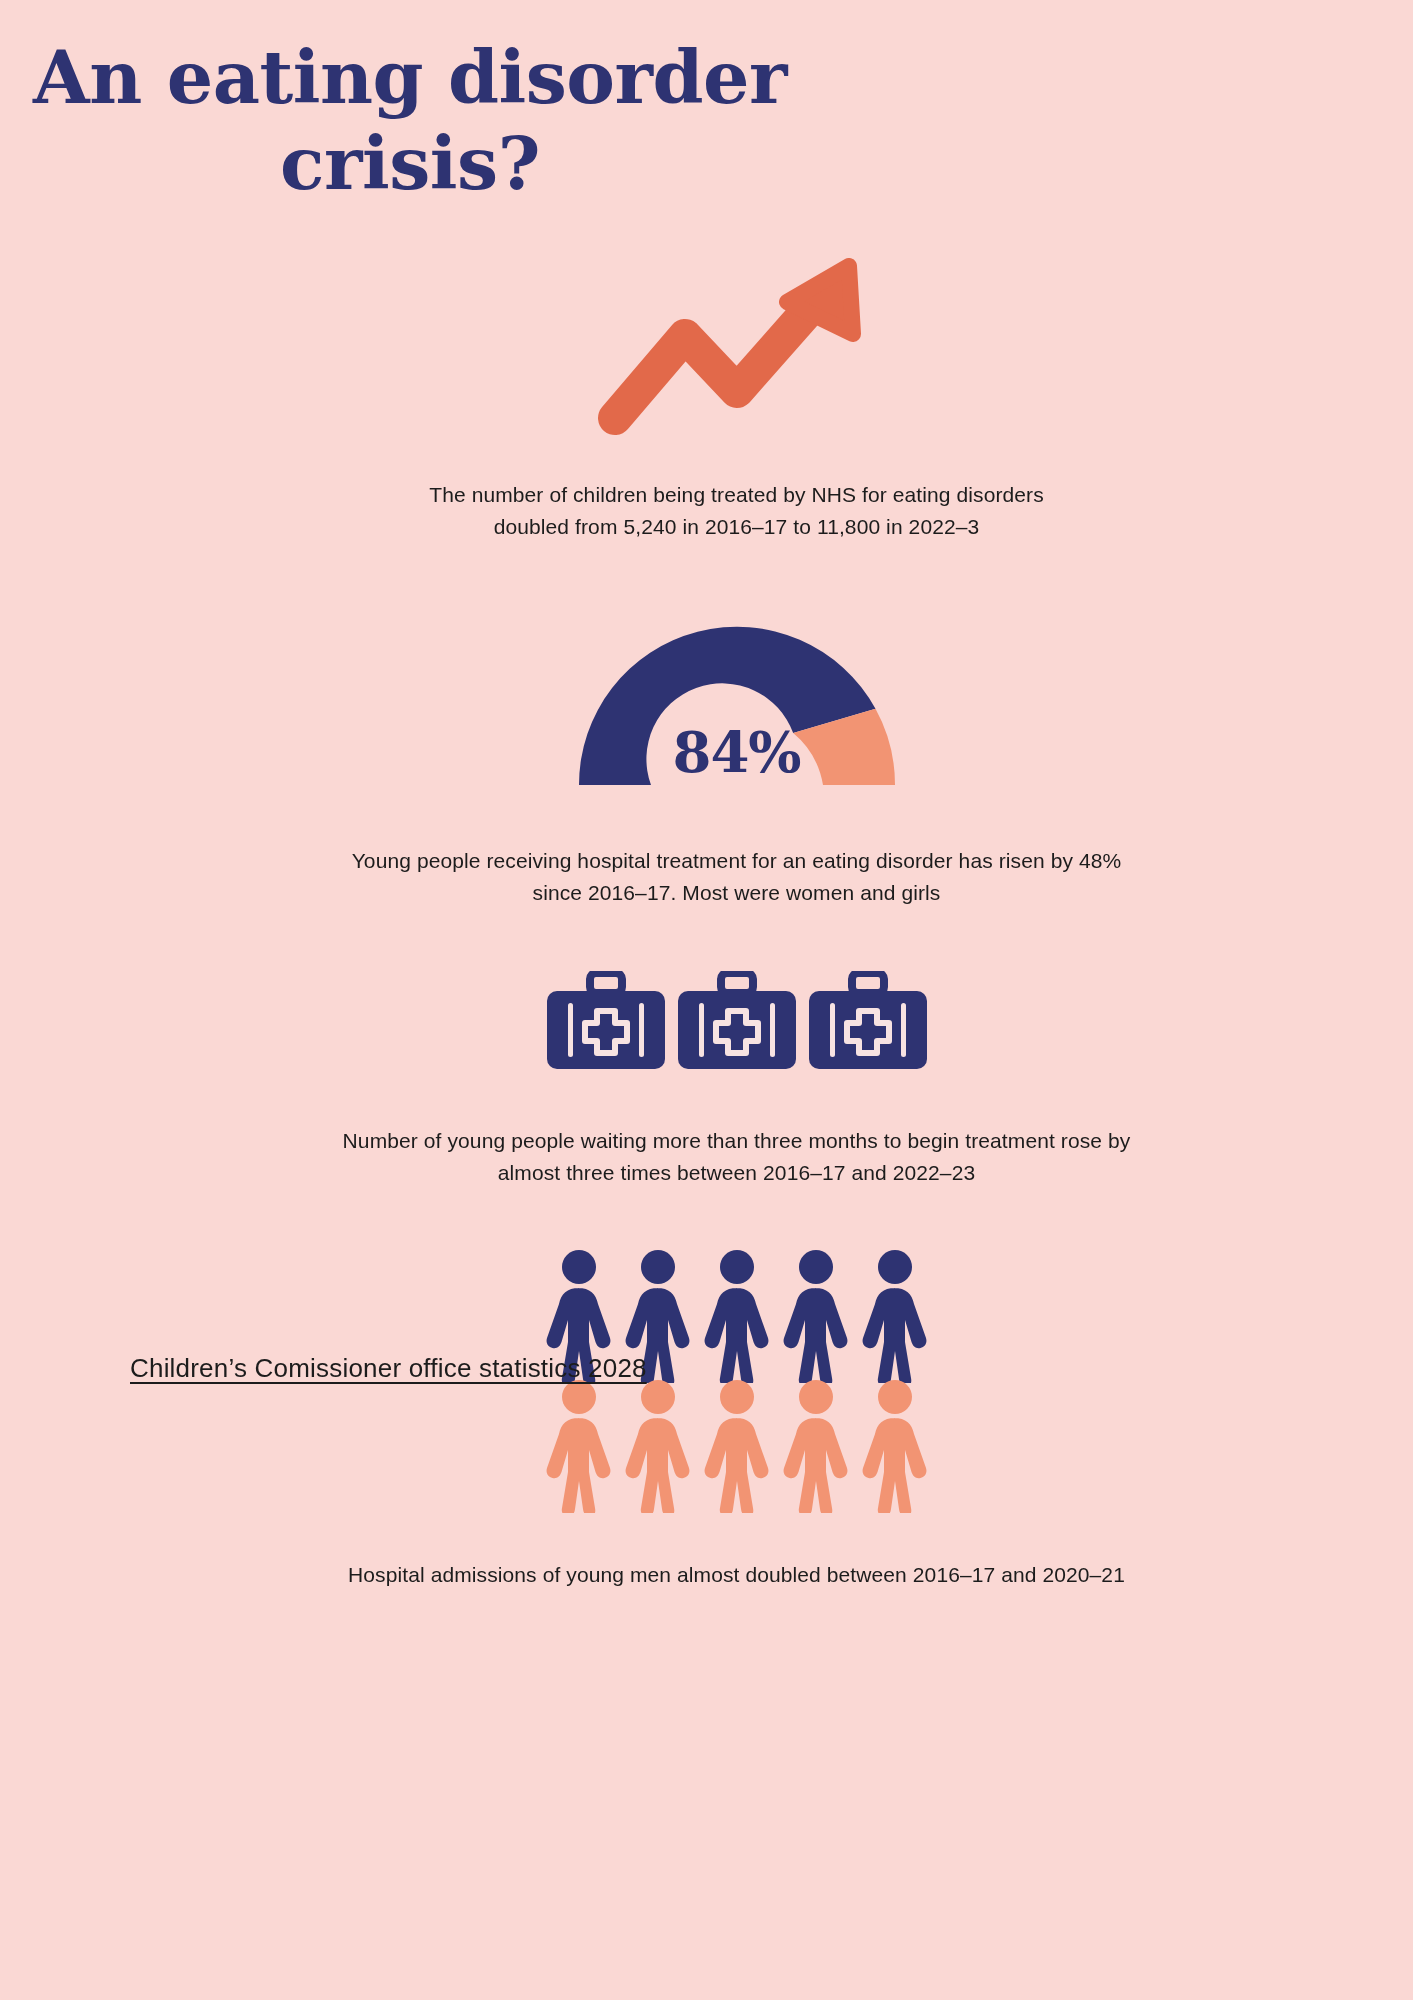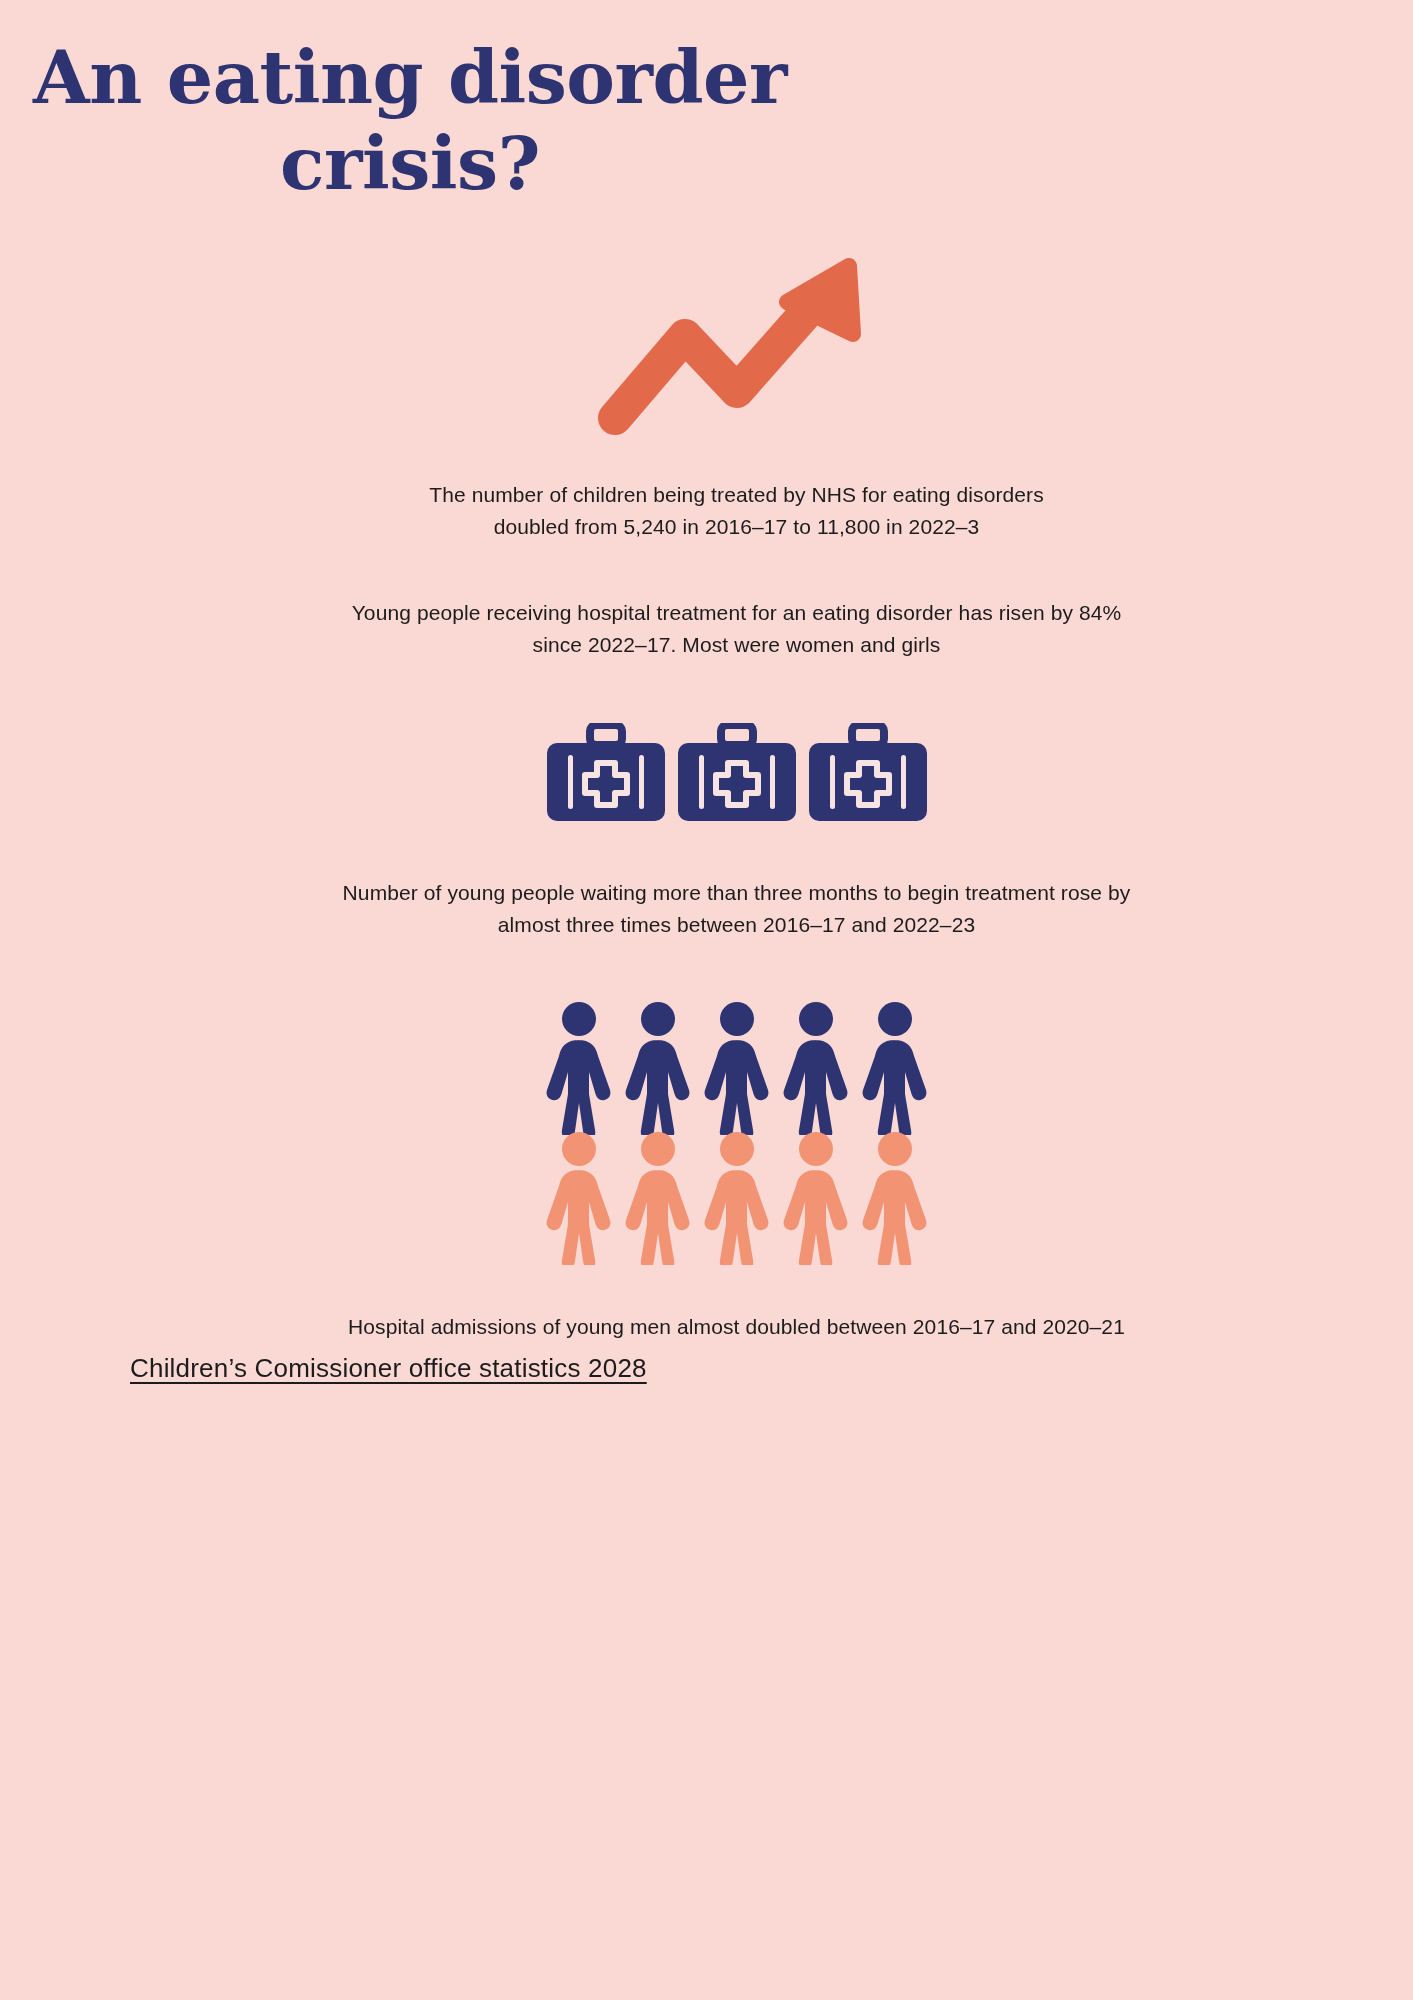--- a/index.html
+++ b/index.html
@@ -143,22 +143,39 @@
 
         <path d="M 262 8 L 266 76 L 200 44 Z" fill="#e2694a" stroke="#e2694a" stroke-width="16" stroke-linejoin="round"></path>
       </svg>
     </div>
 
     <p class="caption cap-1">The number of children being treated by NHS for eating disorders doubled from 5,240 in 2016–17 to 11,800 in 2022–3</p>
   </div>
 
   <div class="block">
 
-
-    <p class="caption cap-2">Young people receiving hospital treatment for an eating disorder has risen by 84% since 2022–17. Most were women and girls</p>
+    <div class="gauge-wrap">
+      <svg viewBox="0 0 360 182" xmlns="http://www.w3.org/2000/svg">
+
+        <path d="M 22 176
+                 A 158 158 0 0 1 318.5 99.7
+                 L 236.2 124.1
+                 A 72 72 0 0 0 94 176
+                 Z" fill="#2e3372"></path>
+
+        <path d="M 318.5 99.7
+                 A 158 158 0 0 1 338 176
+                 L 266 176
+                 A 86 86 0 0 0 236.2 124.1
+                 Z" fill="#f29473"></path>
+      </svg>
+      <div class="gauge-value">84%</div>
+    </div>
+
+    <p class="caption cap-2">Young people receiving hospital treatment for an eating disorder has risen by 48% since 2016–17. Most were women and girls</p>
   </div>
 
   <div class="block">
 
     <div class="bags-wrap">
 
       <div class="bag">
         <svg viewBox="0 0 122 100" xmlns="http://www.w3.org/2000/svg">
           <rect x="45" y="2" width="32" height="20" rx="6" fill="none" stroke="#2e3372" stroke-width="8"></rect>
           <rect x="2" y="20" width="118" height="78" rx="10" fill="#2e3372"></rect>

